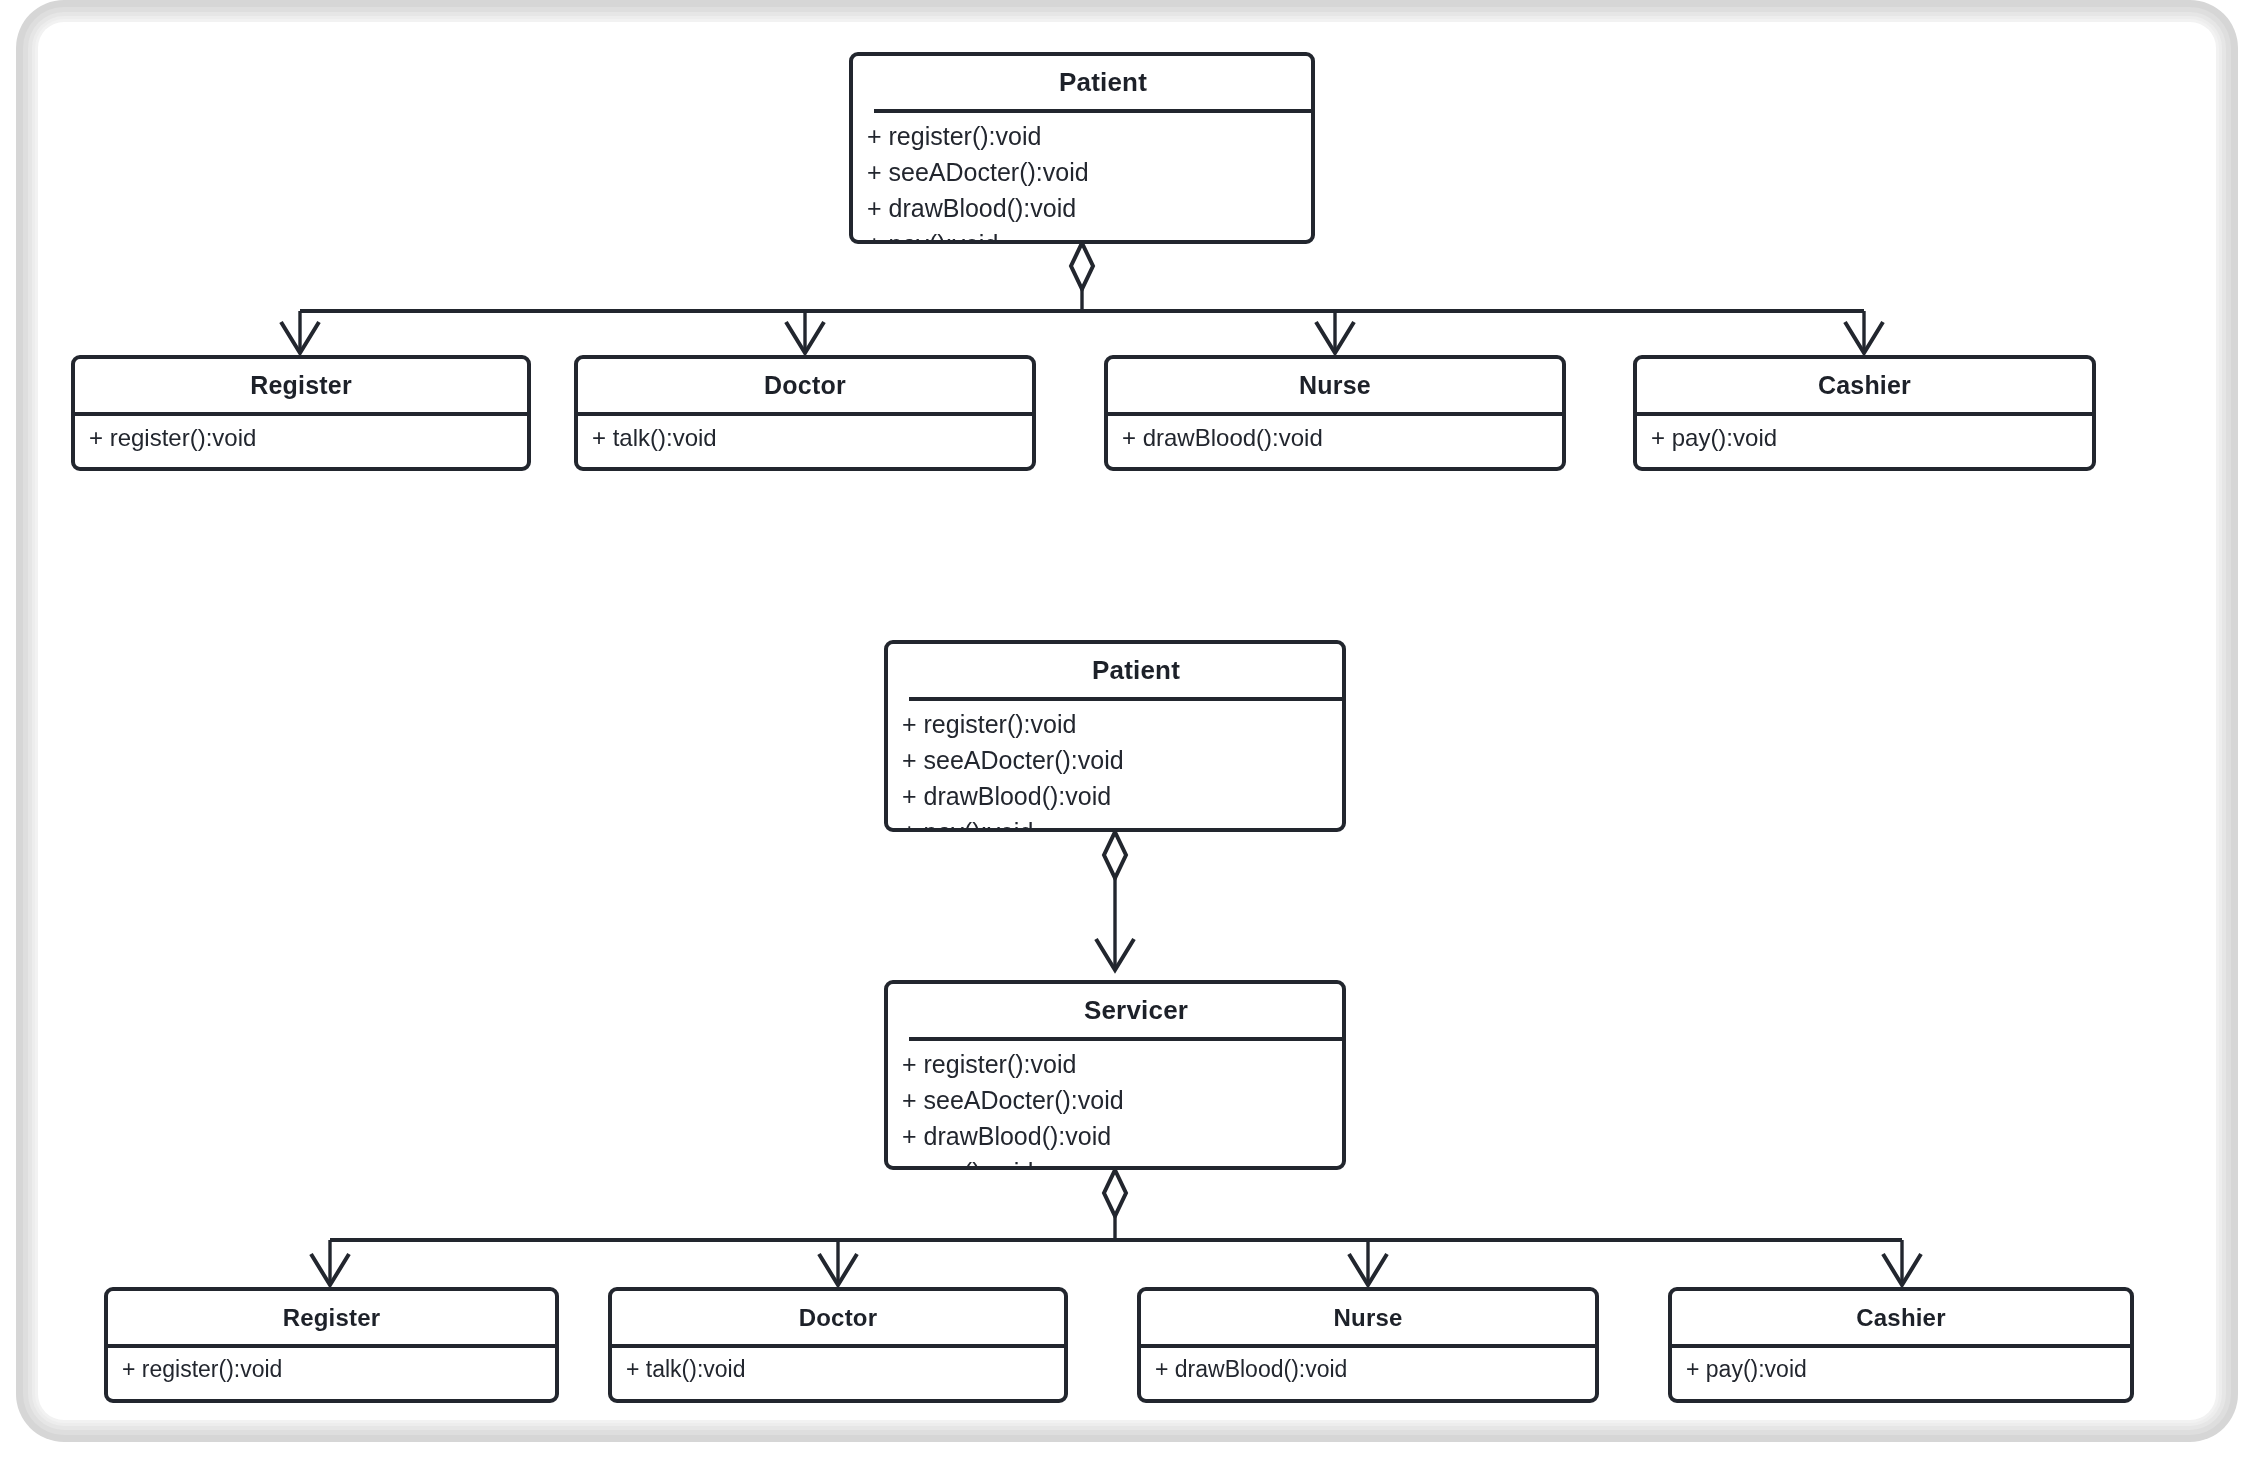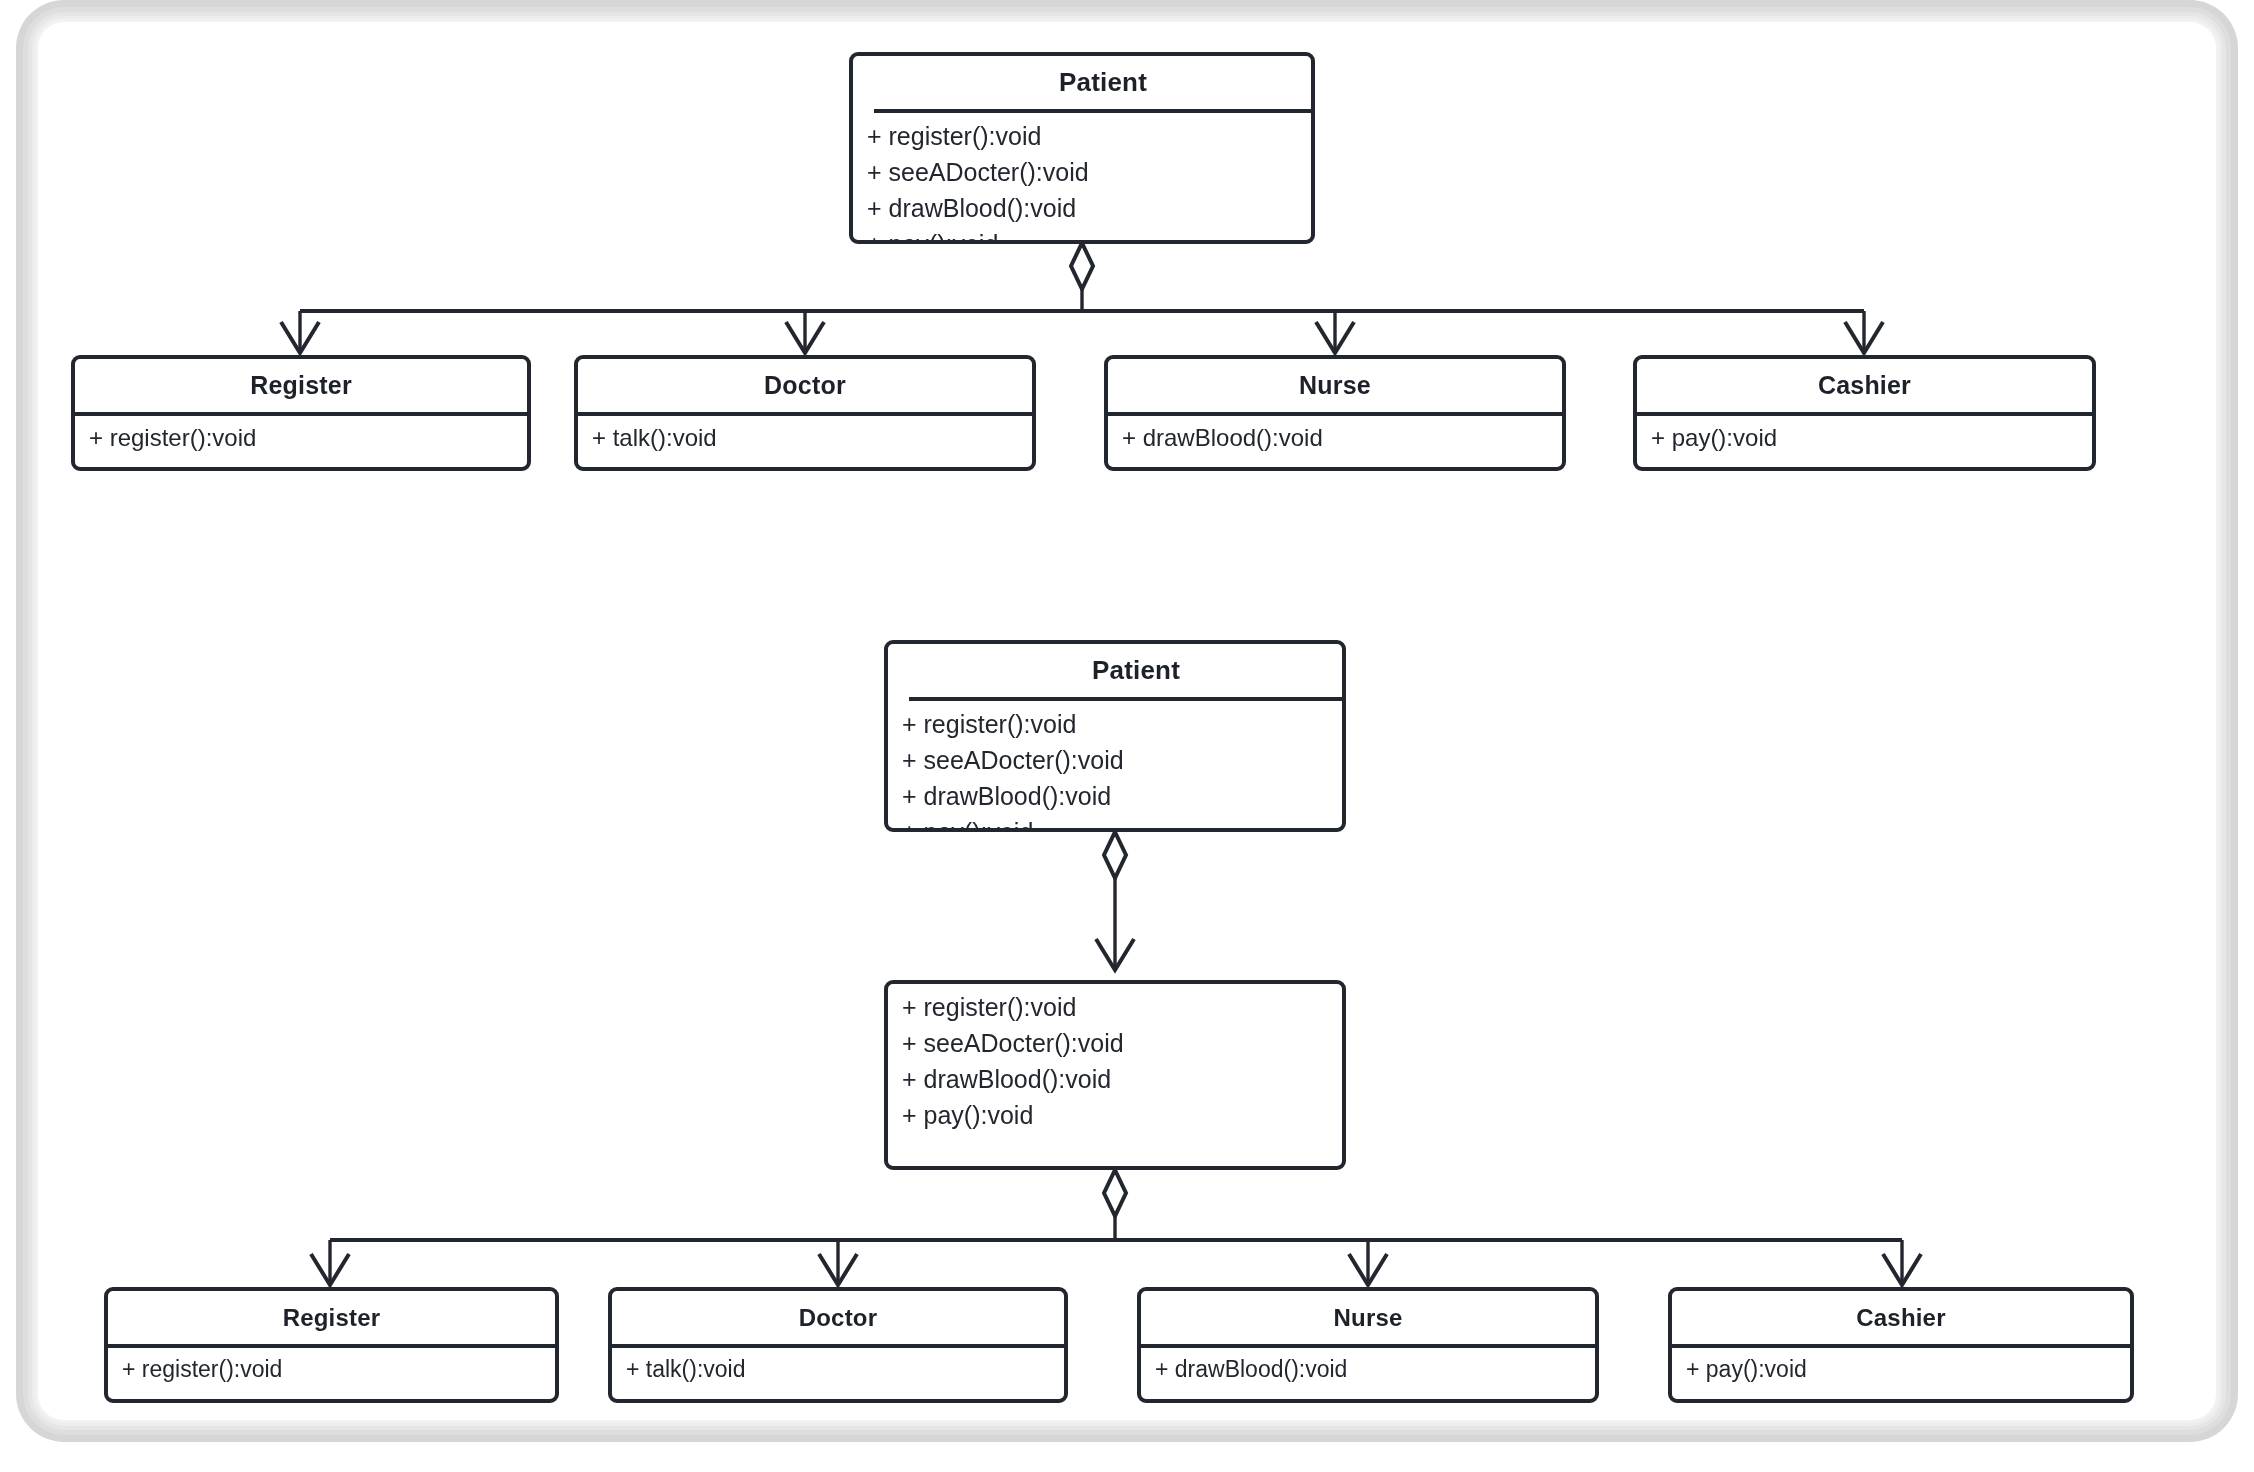--- a/index.html
+++ b/index.html
@@ -136,20 +136,21 @@
     <div class="uml-title">Patient</div>
     <div class="uml-methods">
       <div>+ register():void</div>
       <div>+ seeADocter():void</div>
       <div>+ drawBlood():void</div>
       <div>+ pay():void</div>
     </div>
   </div>
 
   <div class="uml-box sz-big" style="left:884px;top:980px;width:462px;height:190px;">
+    <div class="uml-title">Servicer</div>
     <div class="uml-methods">
       <div>+ register():void</div>
       <div>+ seeADocter():void</div>
       <div>+ drawBlood():void</div>
       <div>+ pay():void</div>
     </div>
   </div>
 
   <div class="uml-box sz-sm" style="left:104px;top:1287px;width:455px;height:116px;">
     <div class="uml-title">Register</div>

